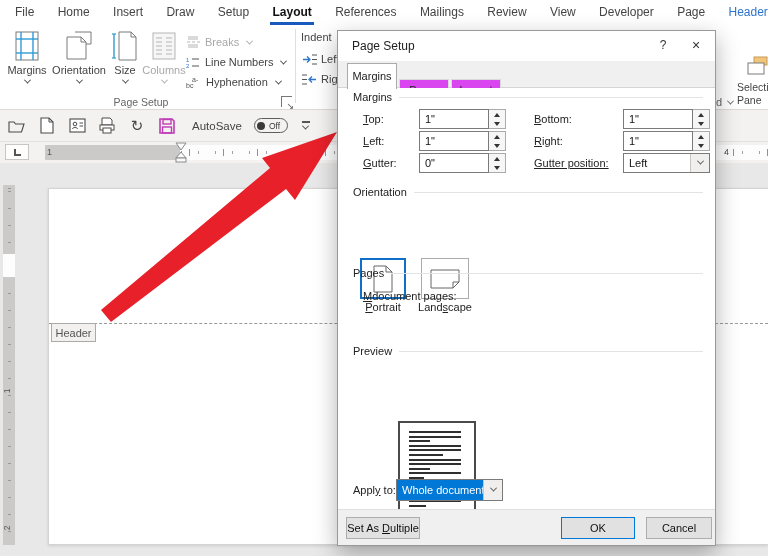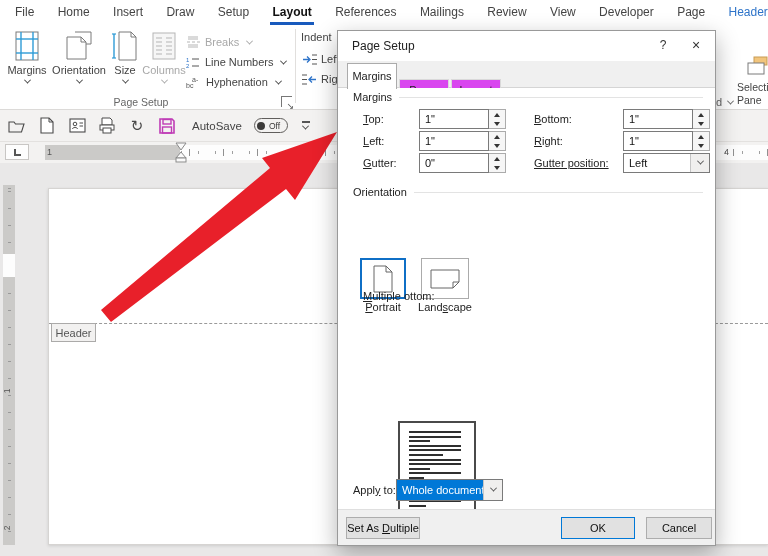--- a/index.html
+++ b/index.html
@@ -423,22 +423,30 @@
       </div>
       <div class="orient-btn" style="left:83px; width:48px;">
         <svg width="30" height="21" viewBox="0 0 30 21">
           <path d="M1 2 h28 v12 l-6 6 h-22 z" fill="#fff" stroke="#666"></path>
             <path d="M29 14 h-6 v6" fill="none" stroke="#666"></path>
         </svg>
       </div>
       <span class="orient-label" style="left:13px;"><span></span><span class="ak">P</span><span>ortrait</span></span>
       <span class="orient-label" style="left:75px;"><span>Land</span><span class="ak">s</span><span>cape</span></span>
 
-      <span class="fld-label" style="left:25px; top:198px;"><span></span><span class="ak">M</span><span>ultiple ottom:</span></span>
-
+      <div class="grp-head" style="top:179px;">
+        <span>Pages</span>
+          <span class="grp-line"></span>
+      </div>
+      <span class="fld-label" style="left:25px; top:198px;"><span></span><span class="ak">M</span><span>document pages:</span></span>
+
+      <div class="grp-head" style="top:257px;">
+        <span>Preview</span>
+          <span class="grp-line"></span>
+      </div>
       <div class="preview-page">
           <div class="pline" style="width: 92%;"></div>
           <div class="pline" style="width: 92%;"></div>
           <div class="pline" style="width: 38%;"></div>
           <div class="pline" style="width: 92%;"></div>
           <div class="pline" style="width: 92%;"></div>
           <div class="pline" style="width: 60%;"></div>
           <div class="pline" style="width: 92%;"></div>
           <div class="pline" style="width: 92%;"></div>
           <div class="pline" style="width: 38%;"></div>

